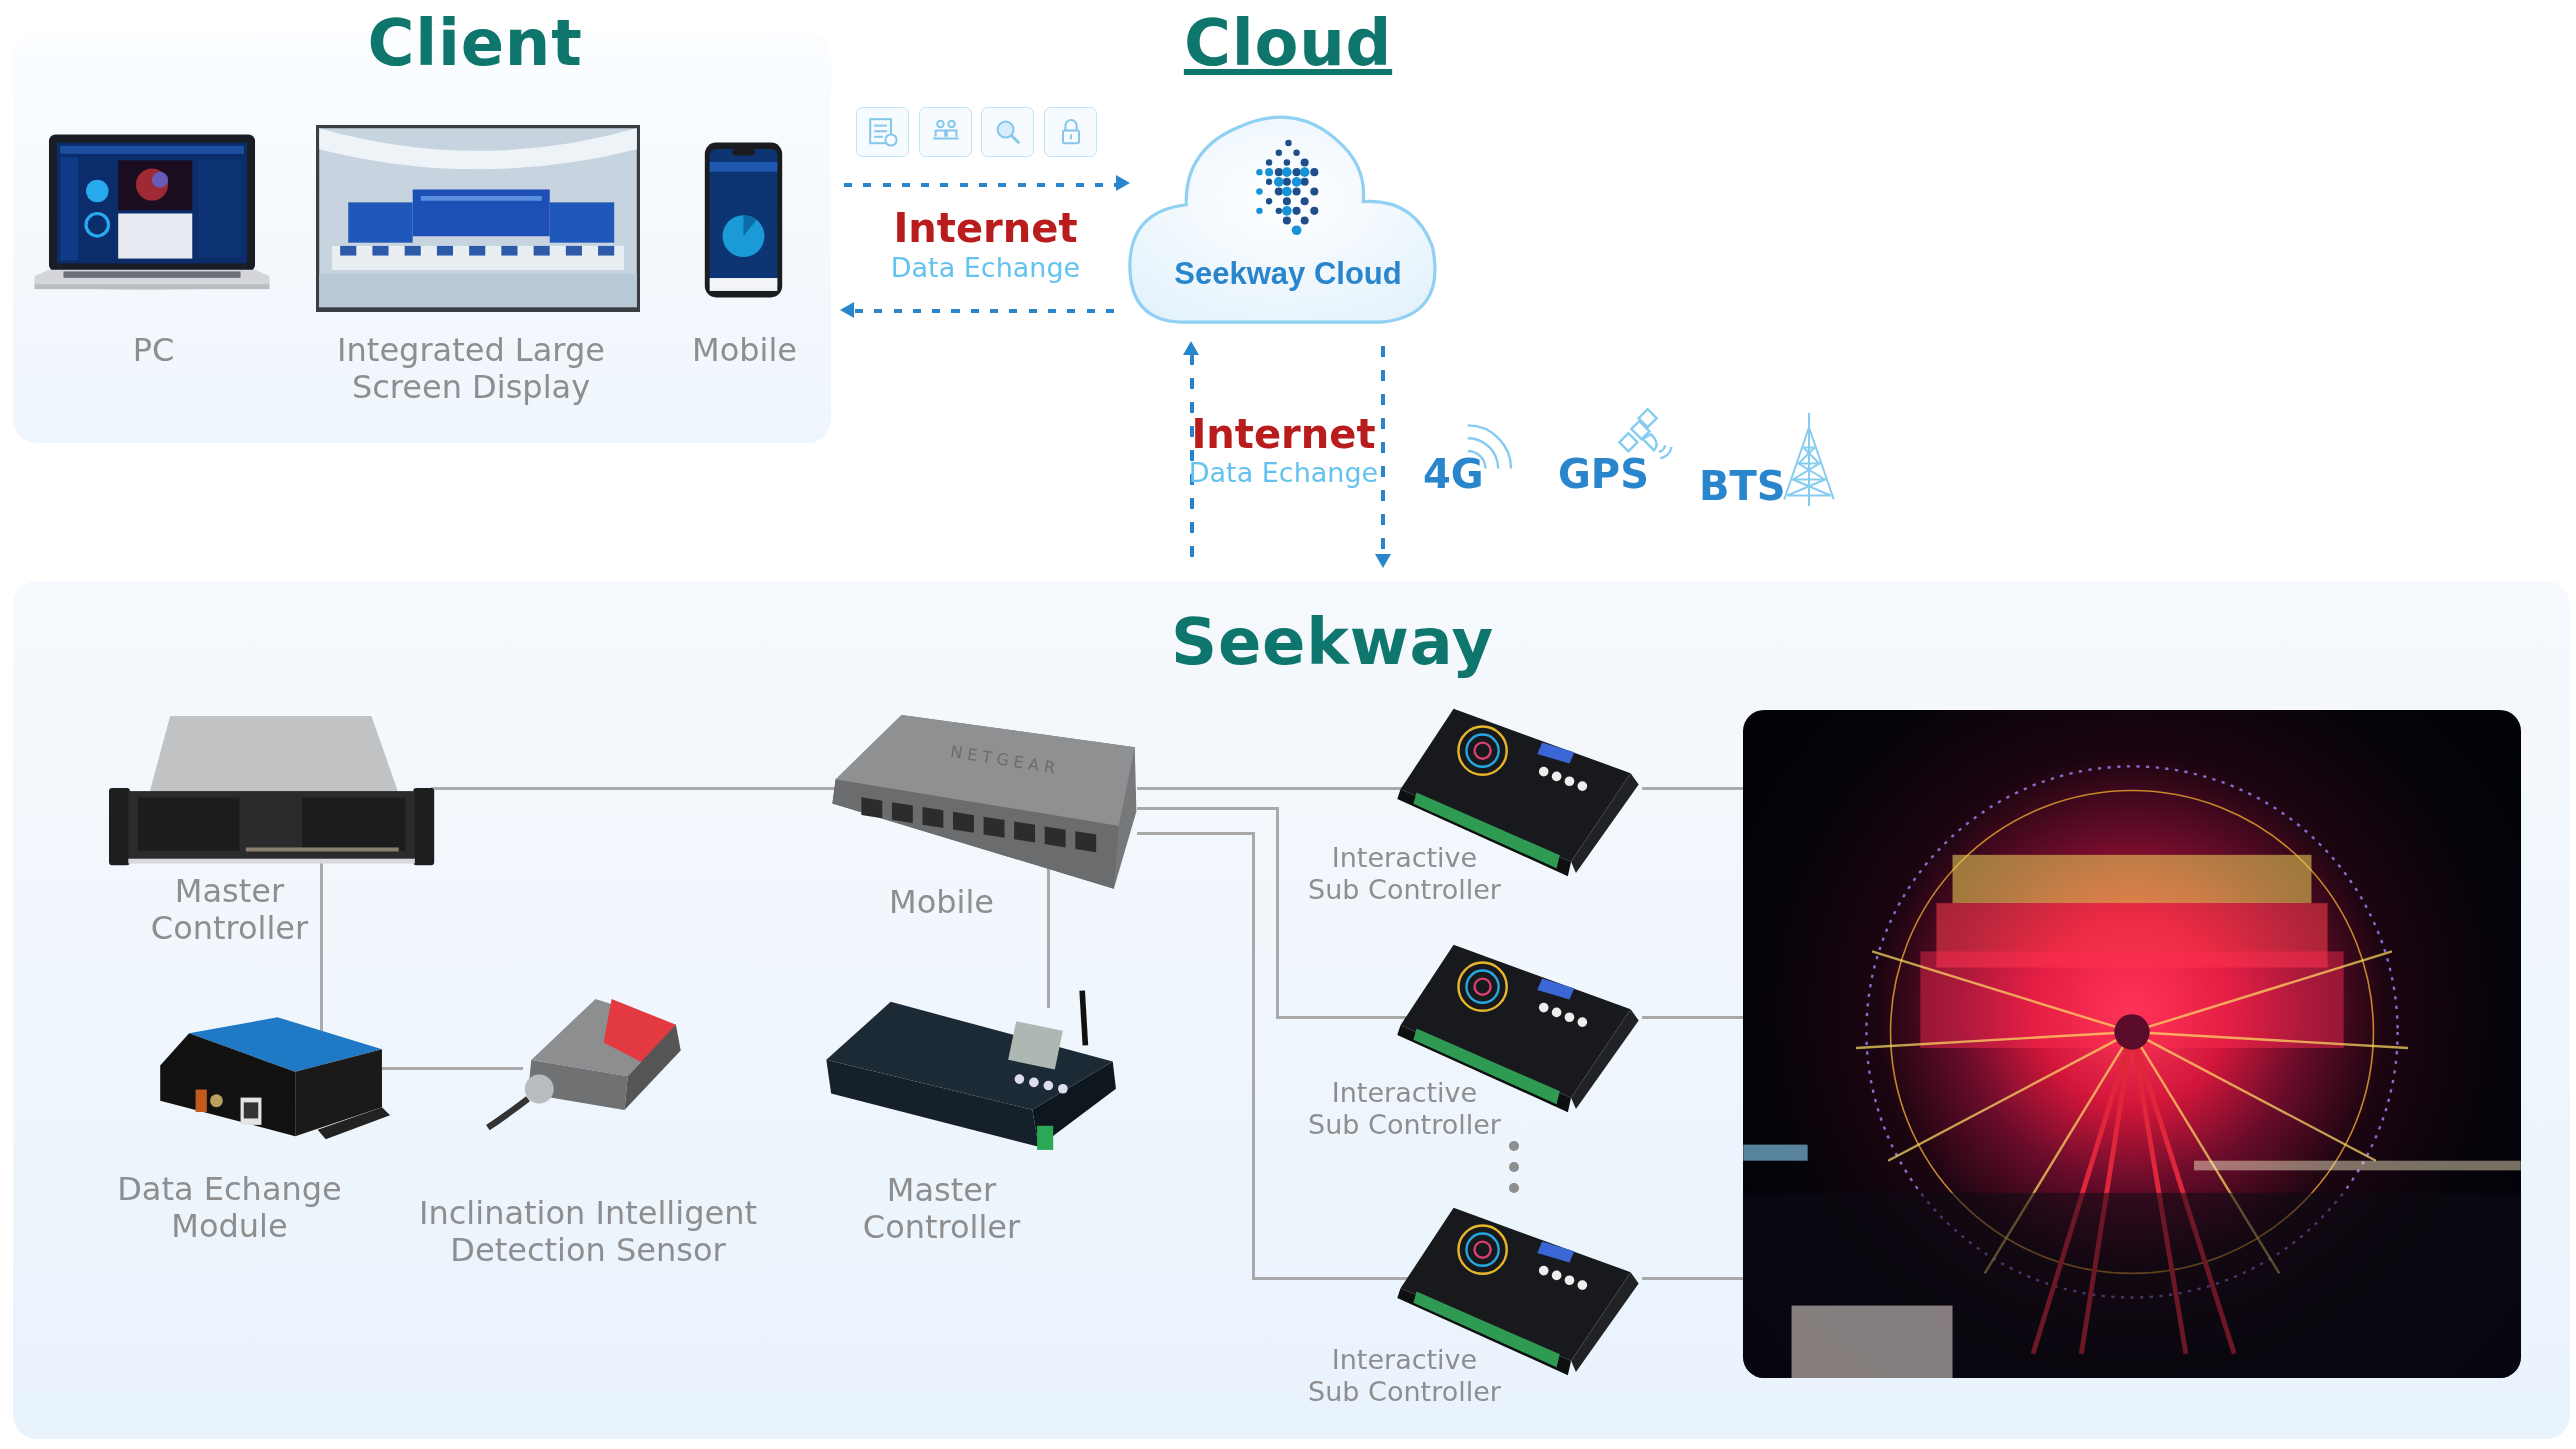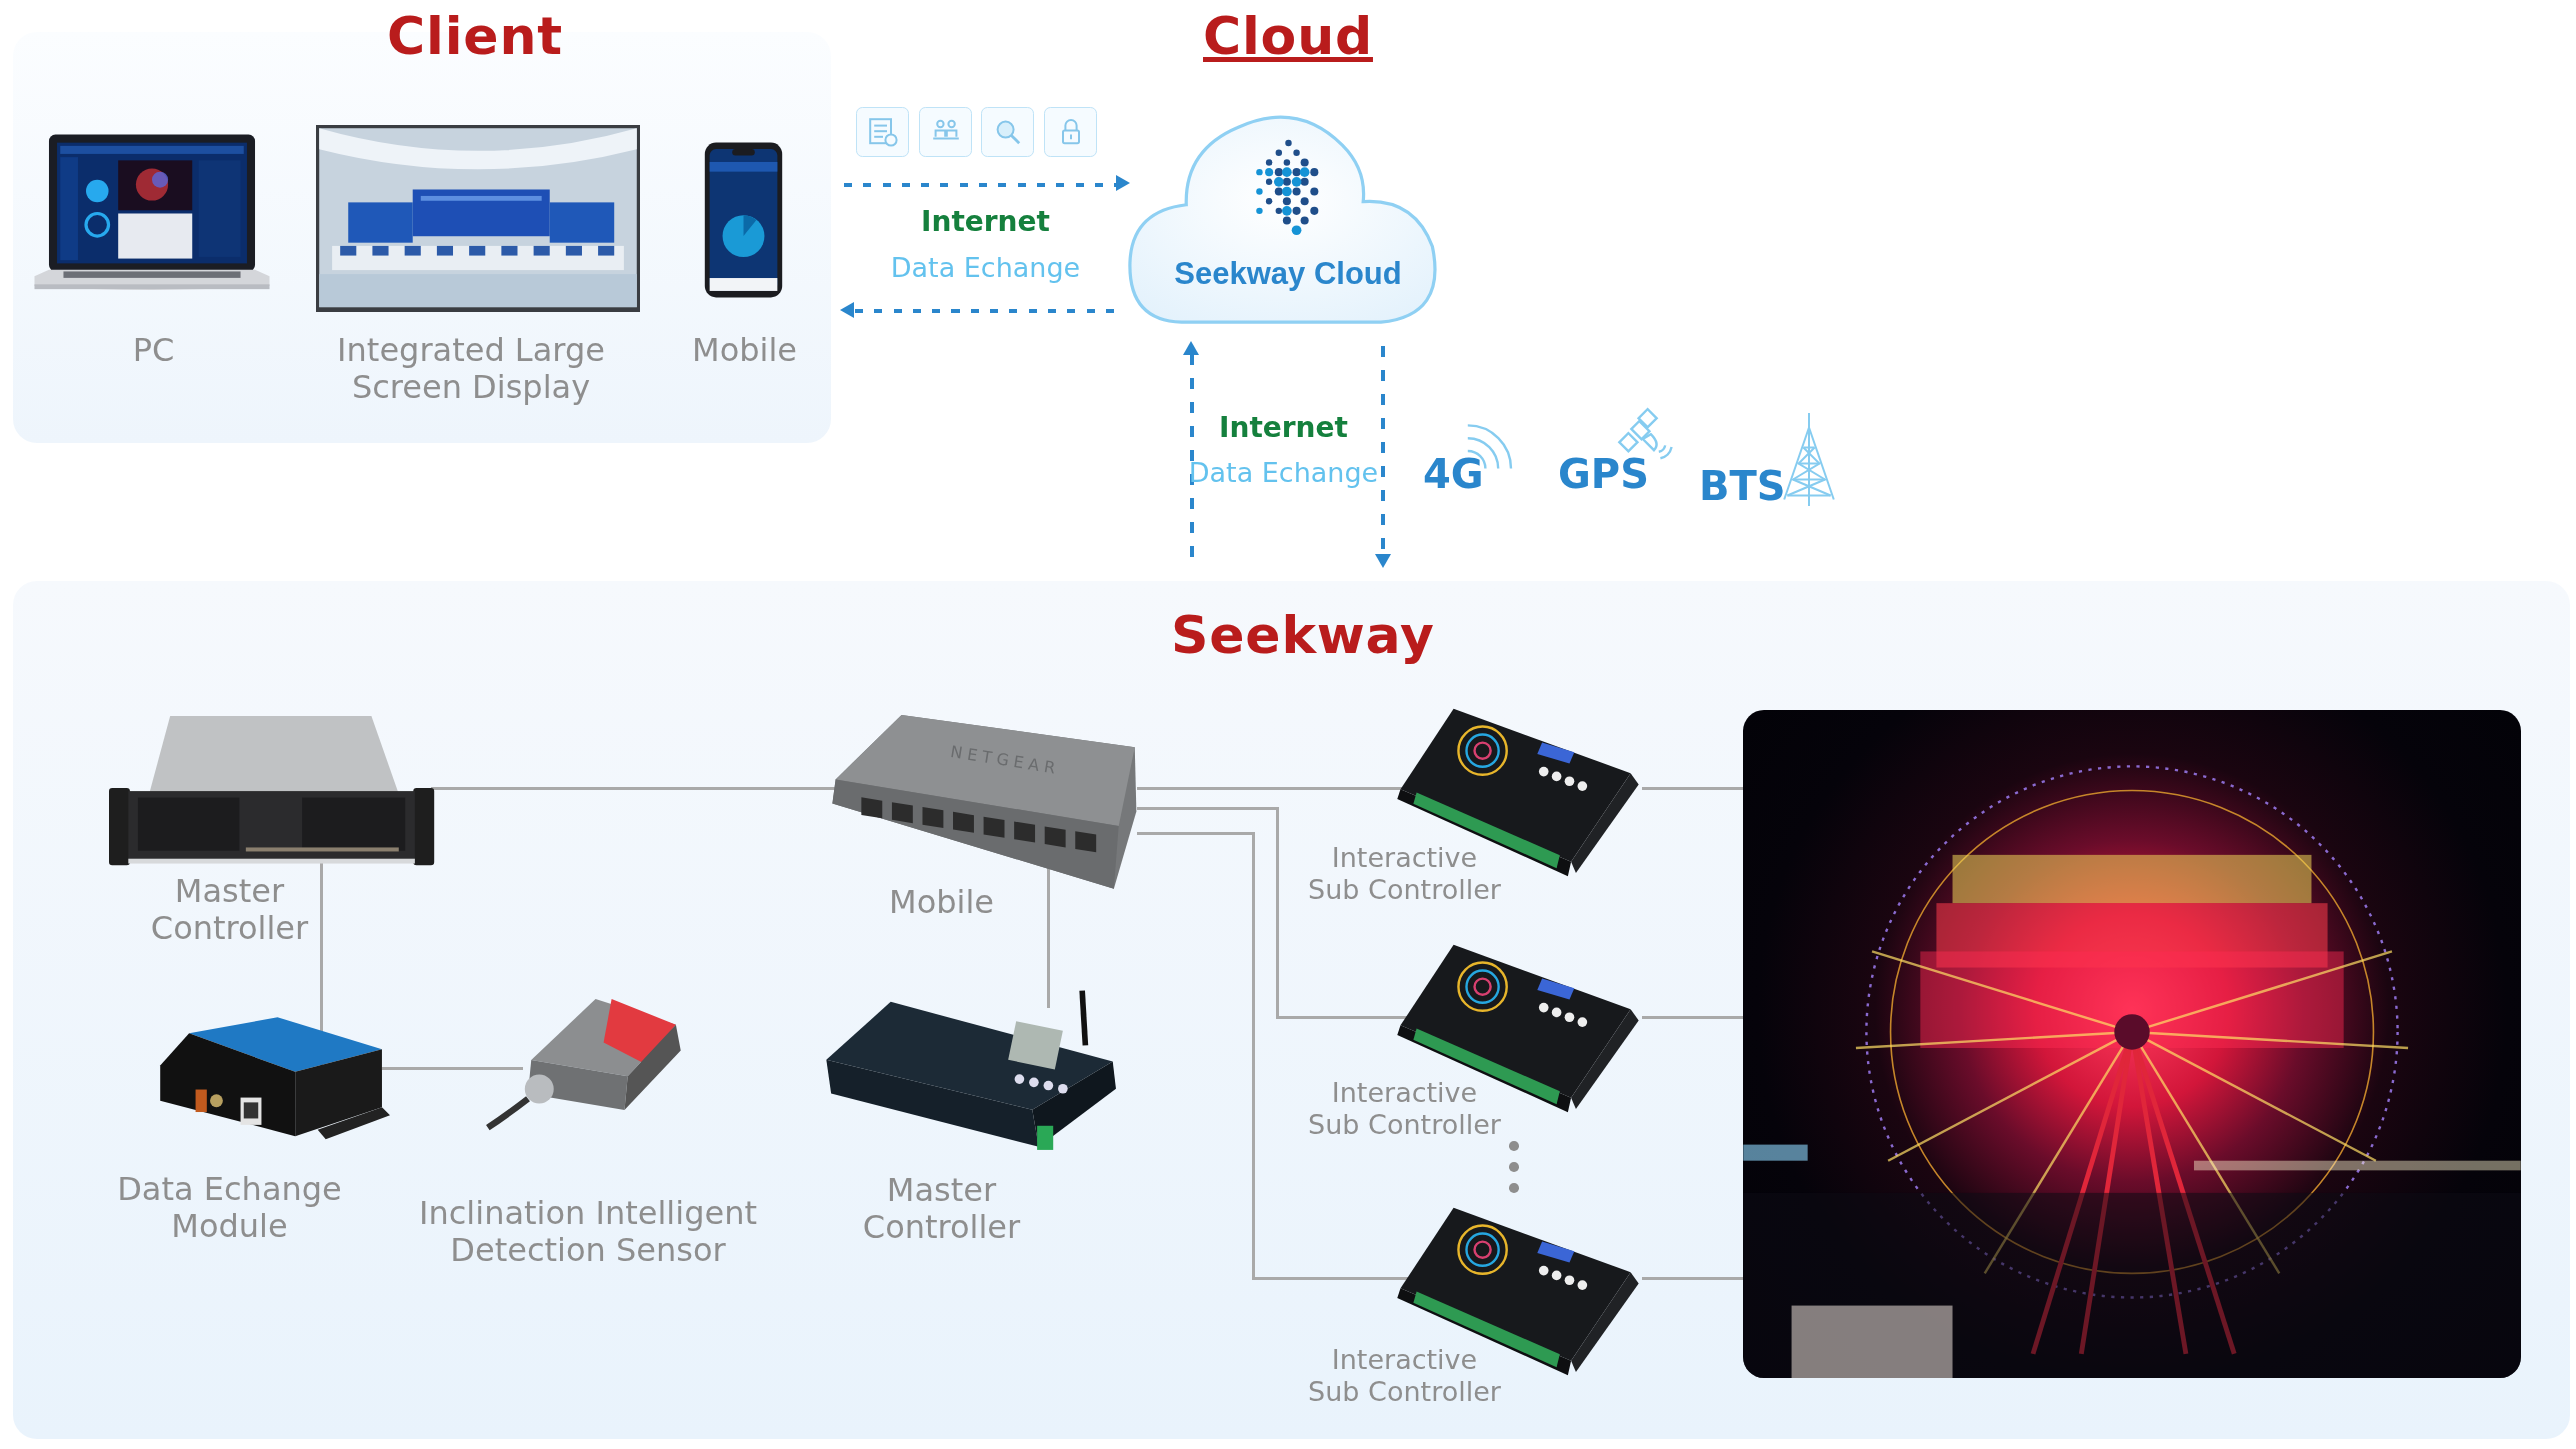--- a/index.html
+++ b/index.html
@@ -4,23 +4,23 @@
 <style>
   * { box-sizing: border-box; margin: 0; padding: 0; }
   html, body { width: 2576px; height: 1449px; background: #ffffff; overflow: hidden; }
   body { position: relative; font-family: "DejaVu Sans", "Liberation Sans", sans-serif; color: #8a8a8a; }
   .abs { position: absolute; }
   .panel { position: absolute; border-radius: 24px; }
   .client-panel { left: 13px; top: 32px; width: 818px; height: 411px;
     background: linear-gradient(180deg, #fbfdff 0%, #eef5fc 100%); }
   .device-panel { left: 13px; top: 581px; width: 2557px; height: 858px;
     background: linear-gradient(180deg, #f6f9fd 0%, #e9f3fc 100%); }
-  .section-title { position: absolute; font-weight: bold; font-size: 52px; color: #b91c1c; text-align: center; letter-spacing: 0.8px; }
+  .section-title { position: absolute; font-weight: bold; font-size: 64px; color: #0f766e; text-align: center; letter-spacing: 0.8px; }
   .label { position: absolute; font-size: 32px; line-height: 37px; color: #8e8e8e; text-align: center; white-space: pre-line; font-family: "DejaVu Sans", sans-serif; font-weight: normal; }
-  .internet-title { position: absolute; font-size: 28px; font-weight: bold; color: #15803d; text-align: center; }
+  .internet-title { position: absolute; font-size: 40px; font-weight: bold; color: #b91c1c; text-align: center; }
   .internet-sub { position: absolute; font-size: 27px; color: #63c2ee; text-align: center; }
   .net-tag { position: absolute; font-size: 40px; font-weight: bold; color: #2a86cc; }
   .hline { position: absolute; height: 3.2px; background: #a9a9a9; }
   .vline { position: absolute; width: 3.2px; background: #a9a9a9; }
   .dash-h { position: absolute; height: 4px;
     background-image: repeating-linear-gradient(90deg, #2a86cc 0 8px, transparent 8px 19.3px); }
   .dash-v { position: absolute; width: 4px;
     background-image: repeating-linear-gradient(180deg, #2a86cc 0 11.3px, transparent 11.3px 24px); }
   .icon-tile { position: absolute; width: 53px; height: 50px; border: 1.6px solid #bfe3f7; border-radius: 6.4px; background: #f5fbff; display:flex; align-items:center; justify-content:center; }
   .device-img { position: absolute; }

